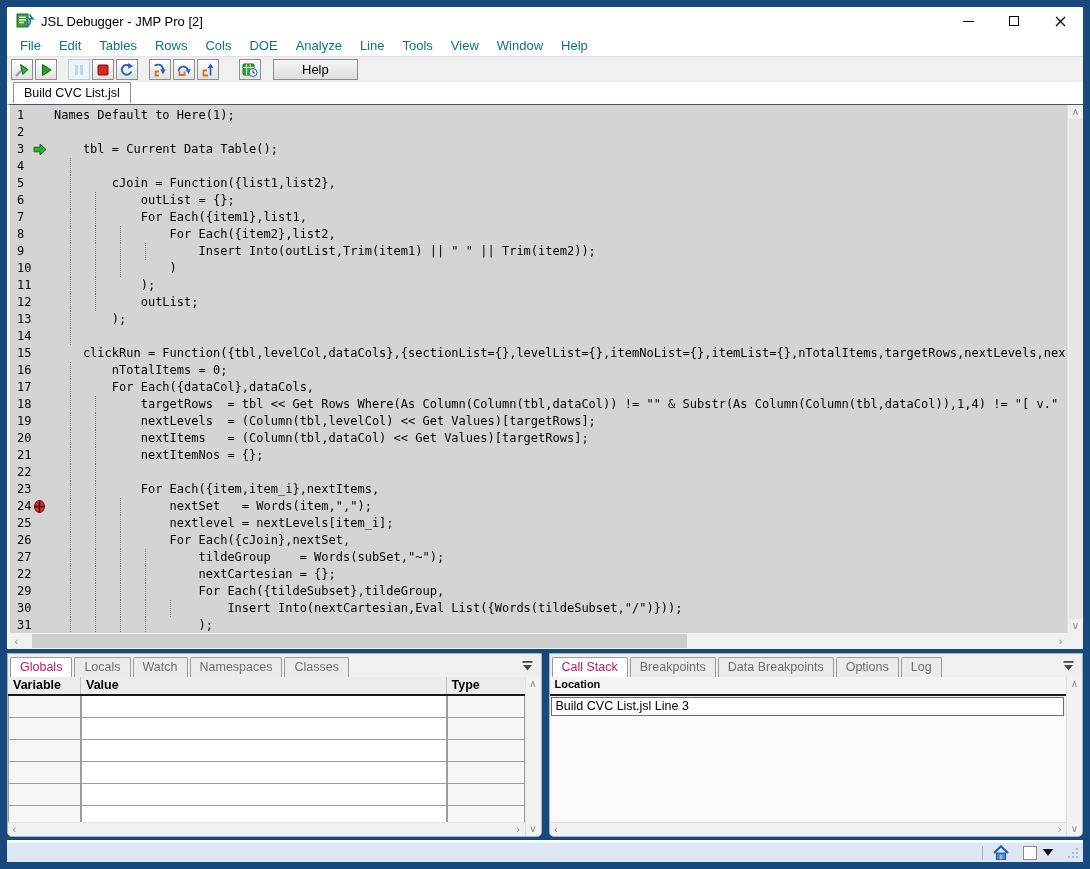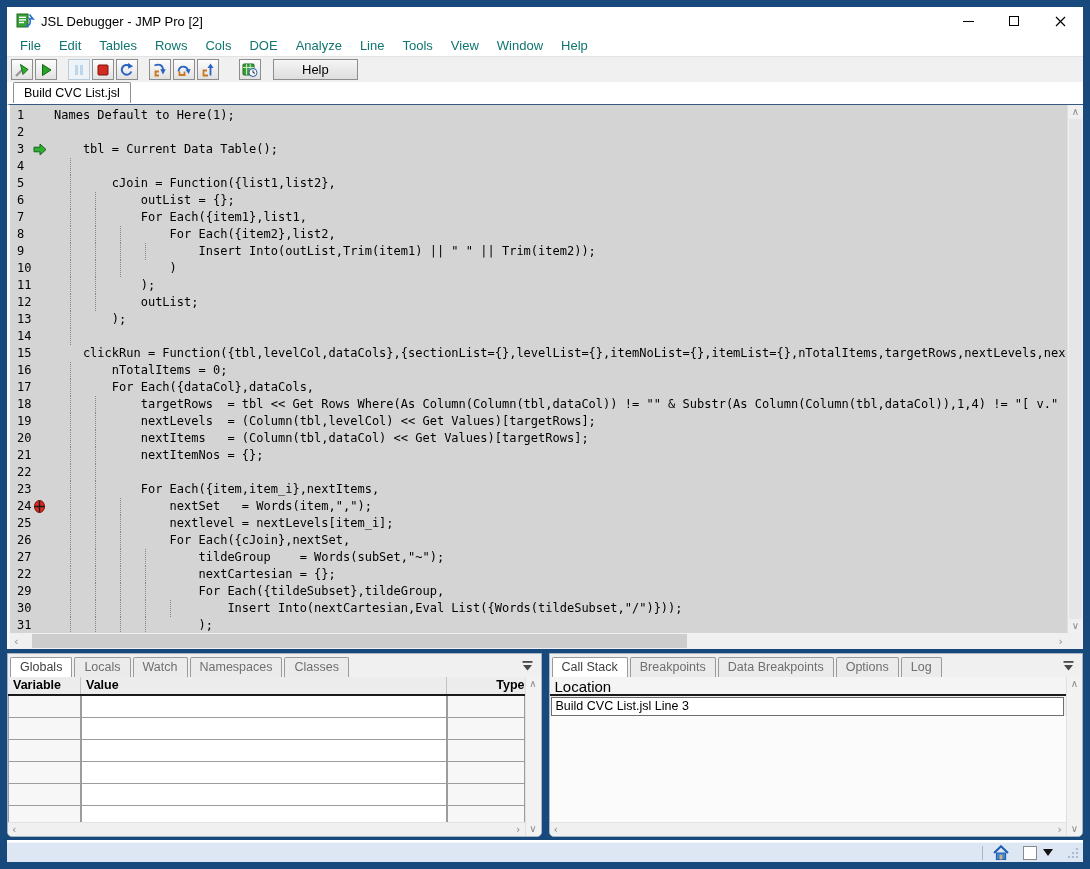--- a/index.html
+++ b/index.html
@@ -51,36 +51,36 @@
   .hscroll .hthumb { position:absolute; left:22px; top:1px; bottom:1px; width:62%; background:#cdcdcd; }
   .editor-corner { width:16px; height:16px; background:#f0f0f0; flex:none; }
   .editor-bottom { display:flex; flex:none; }
   .editor-bottom .hscroll { flex:1; }
 
   
   .bottom { height:191px; flex:none; background:#17497d; display:flex; gap:7px; padding:4px 0 3px 0; }
   .panel { flex:1; min-width:0; background:#f0f0f0; border:1px solid #a8b4c4; border-radius:0 0 5px 5px; display:flex; flex-direction:column; overflow:hidden; }
   .ptabrow { height:23px; flex:none; display:flex; align-items:flex-end; padding:2px 24px 0 2px; position:relative; background:#f0f0f0; }
   .ptab { font-size:12.5px; color:#6f6f6f; background:#ebebeb; border:1px solid #9a9a9a; border-bottom:none; border-radius:2px 2px 0 0; padding:2px 9px 3px 9px; margin-right:2px; white-space:nowrap; }
-  .ptab.active { background:#fff; color:#404040; }
+  .ptab.active { background:#fff; color:#be185d; }
   .pmenu { position:absolute; right:7px; top:6px; }
 
   .panel-body { flex:1; min-height:0; display:flex; }
   .panel-content { flex:1; min-width:0; display:flex; flex-direction:column; }
   .thead { display:flex; height:19px; flex:none; background:#ececec; border-bottom:2px solid #1a1a1a; }
   .th { font-size:12.5px; font-weight:bold; color:#000; padding:1px 0 0 5px; border-right:1px solid #c2c2c2; overflow:hidden; }
-  .c0 { width:73px; flex:none; } .c1 { flex:1; min-width:0; } .c2 { width:78px; flex:none; border-right:none;text-align:right; }
+  .c0 { width:73px; flex:none; } .c1 { flex:1; min-width:0; } .c2 { width:78px; flex:none; border-right:none; }
   .tbody { flex:1; overflow:hidden; }
   .trow { display:flex; height:22px; }
   .td { background:#fff; border:1px solid #9c9c9c; border-top:none; font-size:12.5px; }
   .td.c0, .td.c2 { background:#f7f7f7; }
   .panel .hscroll { height:14px; border-top:1px solid #e2e2e2; }
   .panel .vscroll { background:#f2f2f2; }
 
-  .loc-head { height:19px; flex:none; background:#f4f4f4; border-bottom:2px solid #1a1a1a; font-size:15px; font-weight:normal; padding:1px 0 0 5px; }
+  .loc-head { height:19px; flex:none; background:#f4f4f4; border-bottom:2px solid #1a1a1a; font-size:11px; font-weight:bold; padding:1px 0 0 5px; }
   .loc-row { height:19px; margin:1px 2px 0 1px; background:#fff; border:1px solid #6e6e6e; font-size:12.5px; padding:1px 0 0 4px; }
   .loc-rest { flex:1; background:#fbfbfb; }
 
   
   .statusbar { height:20px; flex:none; margin-top:2px; background:#dde6f3; border-top:1px solid #f2f6fc; display:flex; align-items:center; justify-content:flex-end; padding-right:4px; }
   .status-sep { width:1px; height:14px; background:#aab6c8; margin-right:10px; }
   .status-box { width:14px; height:14px; background:#fff; border:1px solid #8a8a8a; margin:0 6px 0 14px; }
   .status-caret { width:0; height:0; border-left:5px solid transparent; border-right:5px solid transparent; border-top:7px solid #111; margin-right:14px; }
 </style>
 </head>

